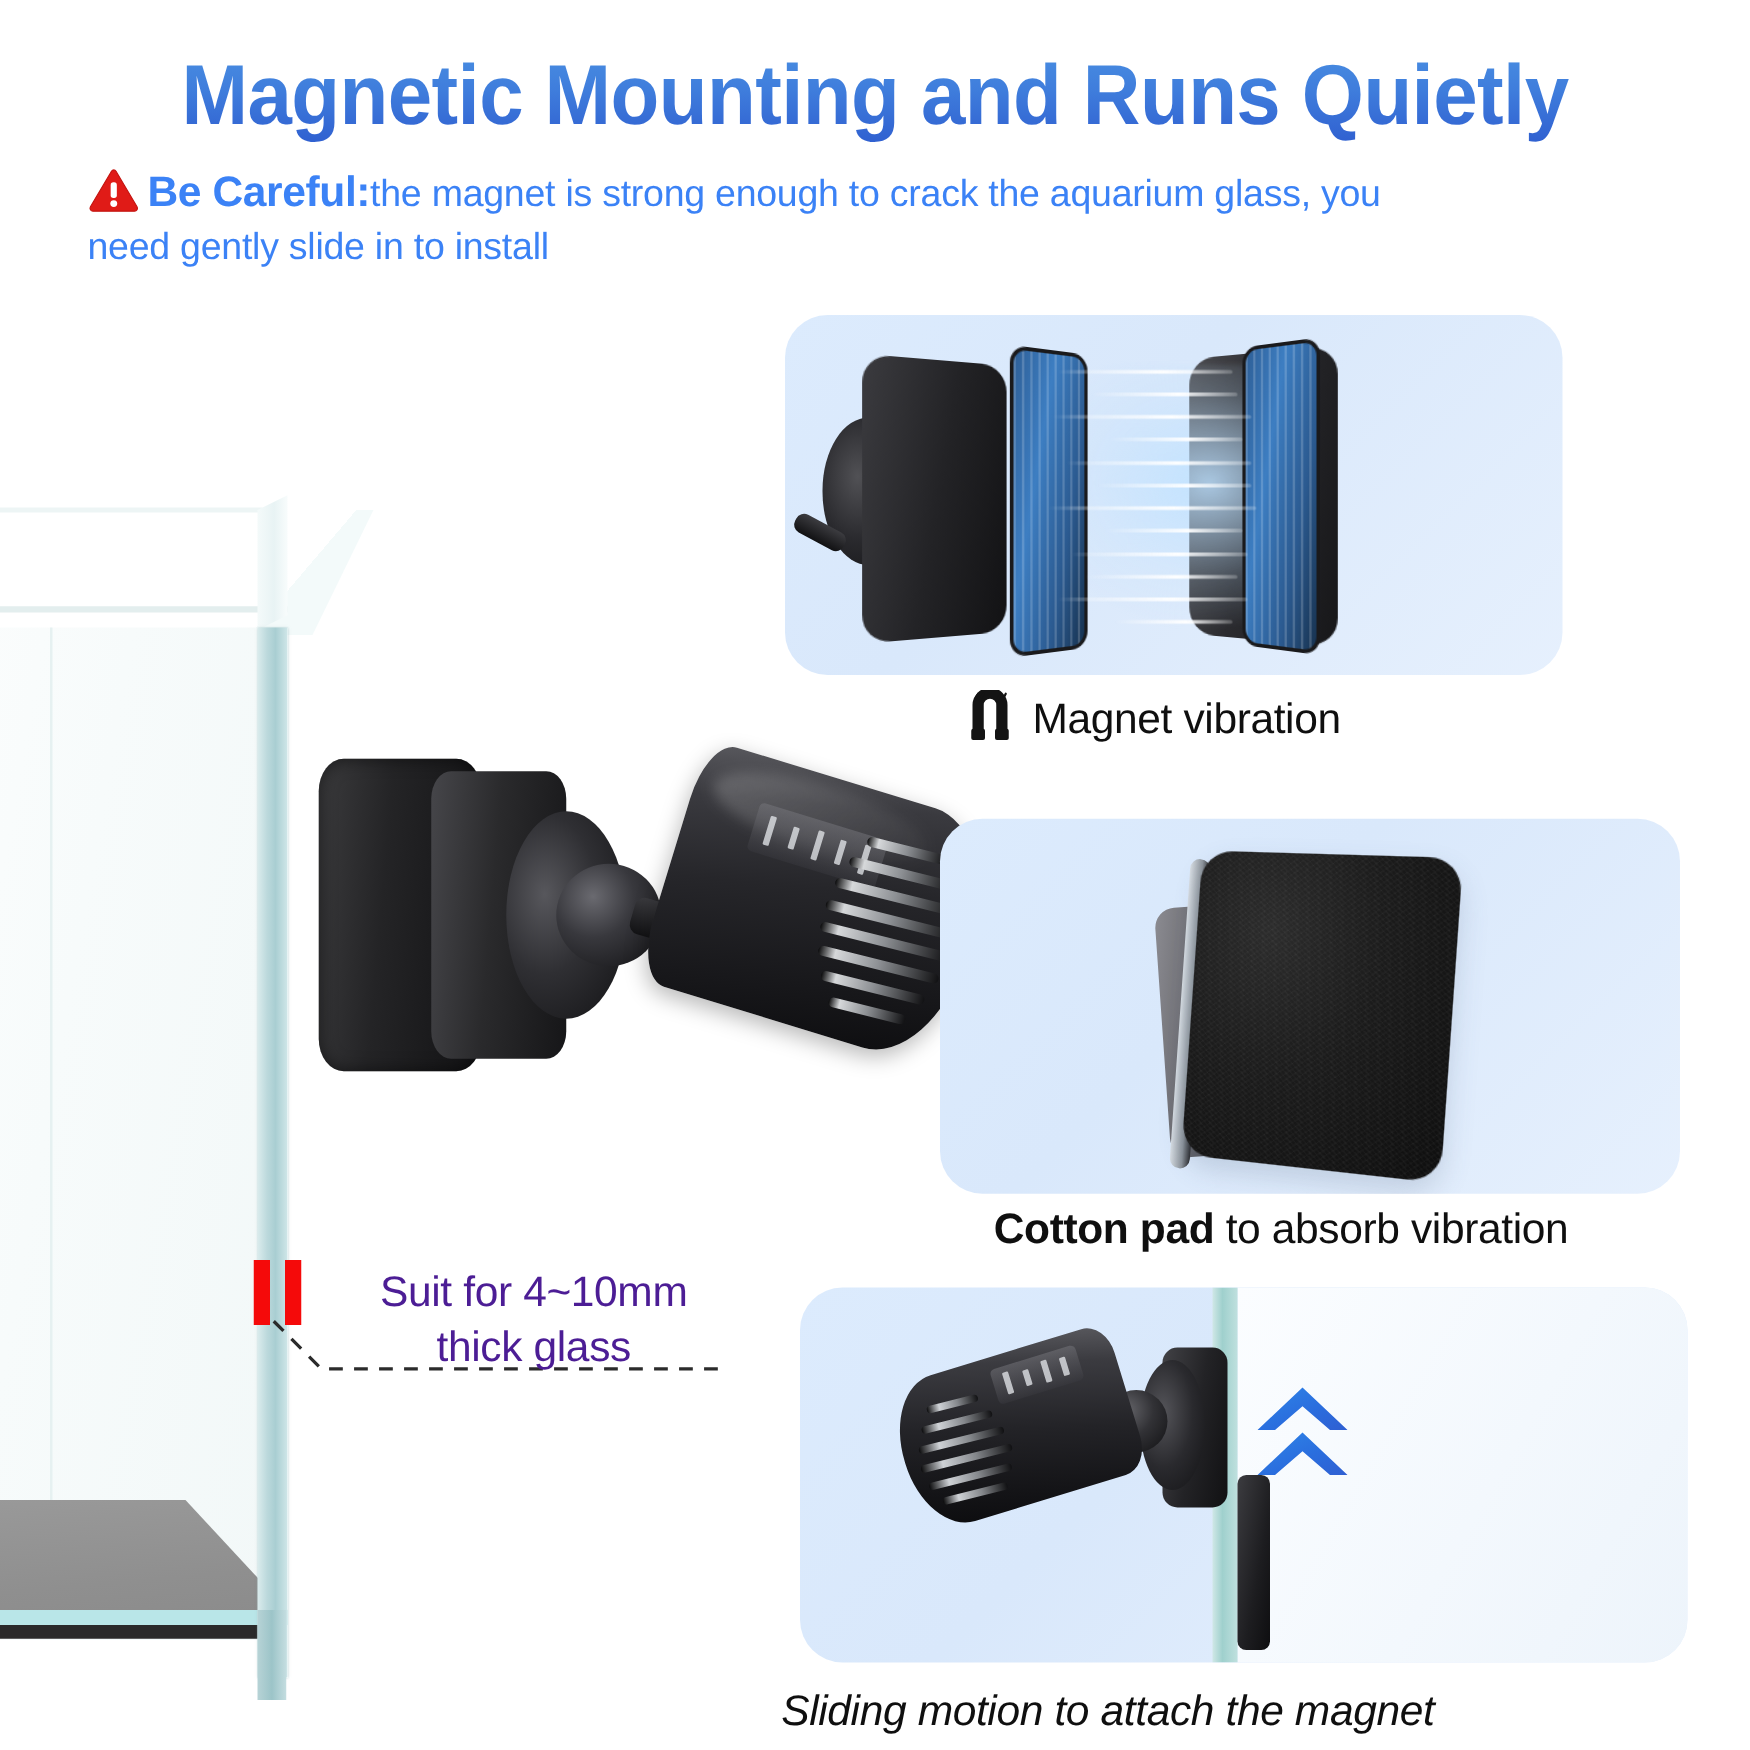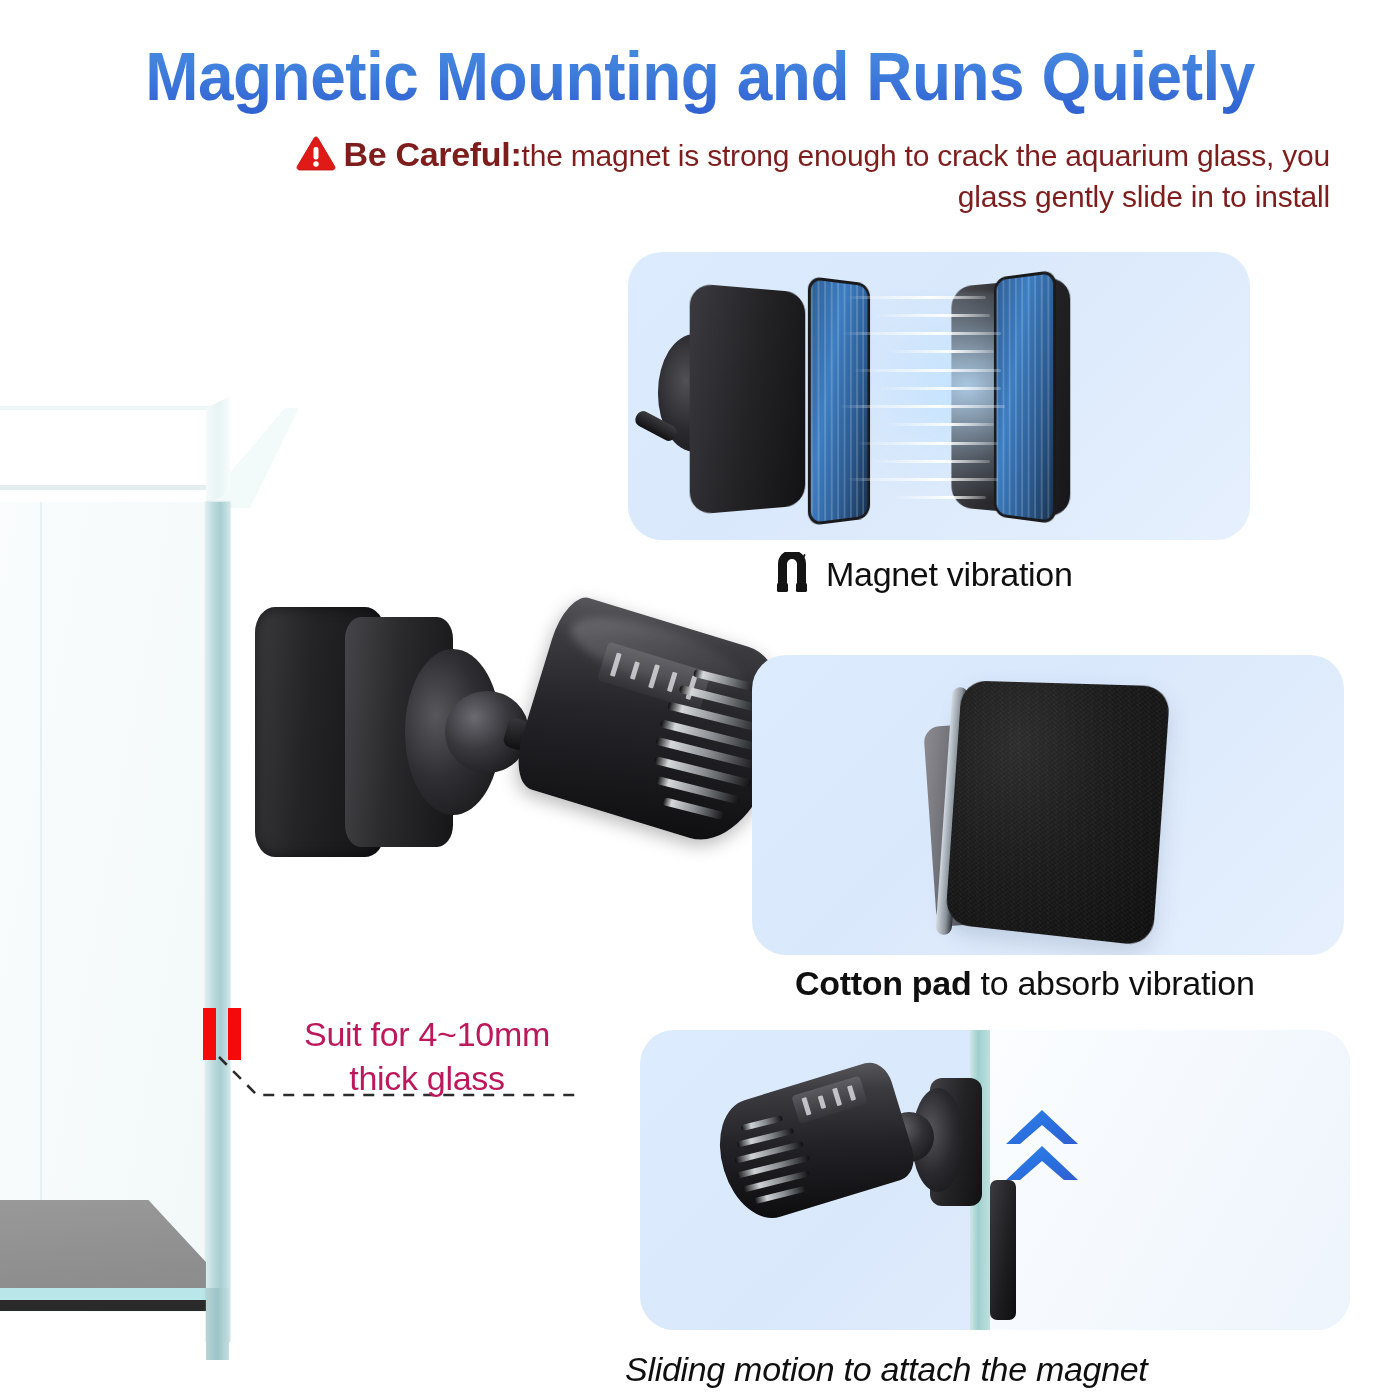--- a/index.html
+++ b/index.html
@@ -35,24 +35,24 @@
     -webkit-text-fill-color: transparent;
     white-space: nowrap;
     transform: scaleX(0.94);
   }
 
   #subtitle-block {
     position: absolute;
     left: 70px;
     top: 134px;
     width: 1260px;
-    text-align: right;
+    text-align: left;
     font-size: 31px;
     line-height: 41px;
-    color: #7f1d1d;
+    color: #3b82f6;
   }
   #warning-icon {
     display: inline-block;
     vertical-align: -7px;
     width: 42px;
     height: 38px;
     margin-right: 6px;
     position: relative;
   }
   #warning-icon svg { display: block; }
@@ -323,21 +323,21 @@
   }
 
   #glass-caption {
     position: absolute;
     left: 262px;
     top: 1012px;
     width: 330px;
     text-align: center;
     font-size: 34px;
     line-height: 44px;
-    color: #be185d;
+    color: #4c1d95;
     letter-spacing: -0.3px;
   }
 
   
   .panel {
     position: absolute;
     border-radius: 34px;
     background: linear-gradient(135deg, #dcebfd 0%, #d9e8fb 40%, #e6f0fd 100%);
     overflow: hidden;
   }
@@ -589,21 +589,21 @@
 
 <div id="subtitle-block">
   <span id="warning-icon">
     <svg viewBox="0 0 44 40" width="42" height="38" aria-hidden="true">
       <path d="M20.1 3.2 C21.0 1.7 23.0 1.7 23.9 3.2 L41.6 33.0 C42.6 34.7 41.4 36.8 39.4 36.8 L4.6 36.8 C2.6 36.8 1.4 34.7 2.4 33.0 Z" fill="#e01b17"></path>
       <path d="M20.1 3.2 C21.0 1.7 23.0 1.7 23.9 3.2 L41.6 33.0 C42.6 34.7 41.4 36.8 39.4 36.8 L4.6 36.8 C2.6 36.8 1.4 34.7 2.4 33.0 Z" fill="none" stroke="#c41410" stroke-width="1"></path>
       <rect x="19.4" y="12.5" width="5.2" height="13.2" rx="2.3" fill="#ffffff"></rect>
       <circle cx="22" cy="30.4" r="2.9" fill="#ffffff"></circle>
     </svg>
   </span><span class="sub-strong">Be Careful:</span><span class="sub-normal">the magnet is strong enough to crack the aquarium glass, you</span><br>
-  <span class="sub-normal">glass gently slide in to install</span>
+  <span class="sub-normal">need gently slide in to install</span>
 </div>
 
 <div id="tank-scene">
   <div class="tank-top-edge"></div>
   <div class="tank-rim-diag"></div>
   <div class="tank-rim"></div>
   <div class="tank-back-panel"></div>
   <div class="tank-inner-seam"></div>
   <div class="tank-floor"></div>
   <div class="tank-floor-strip"></div>

